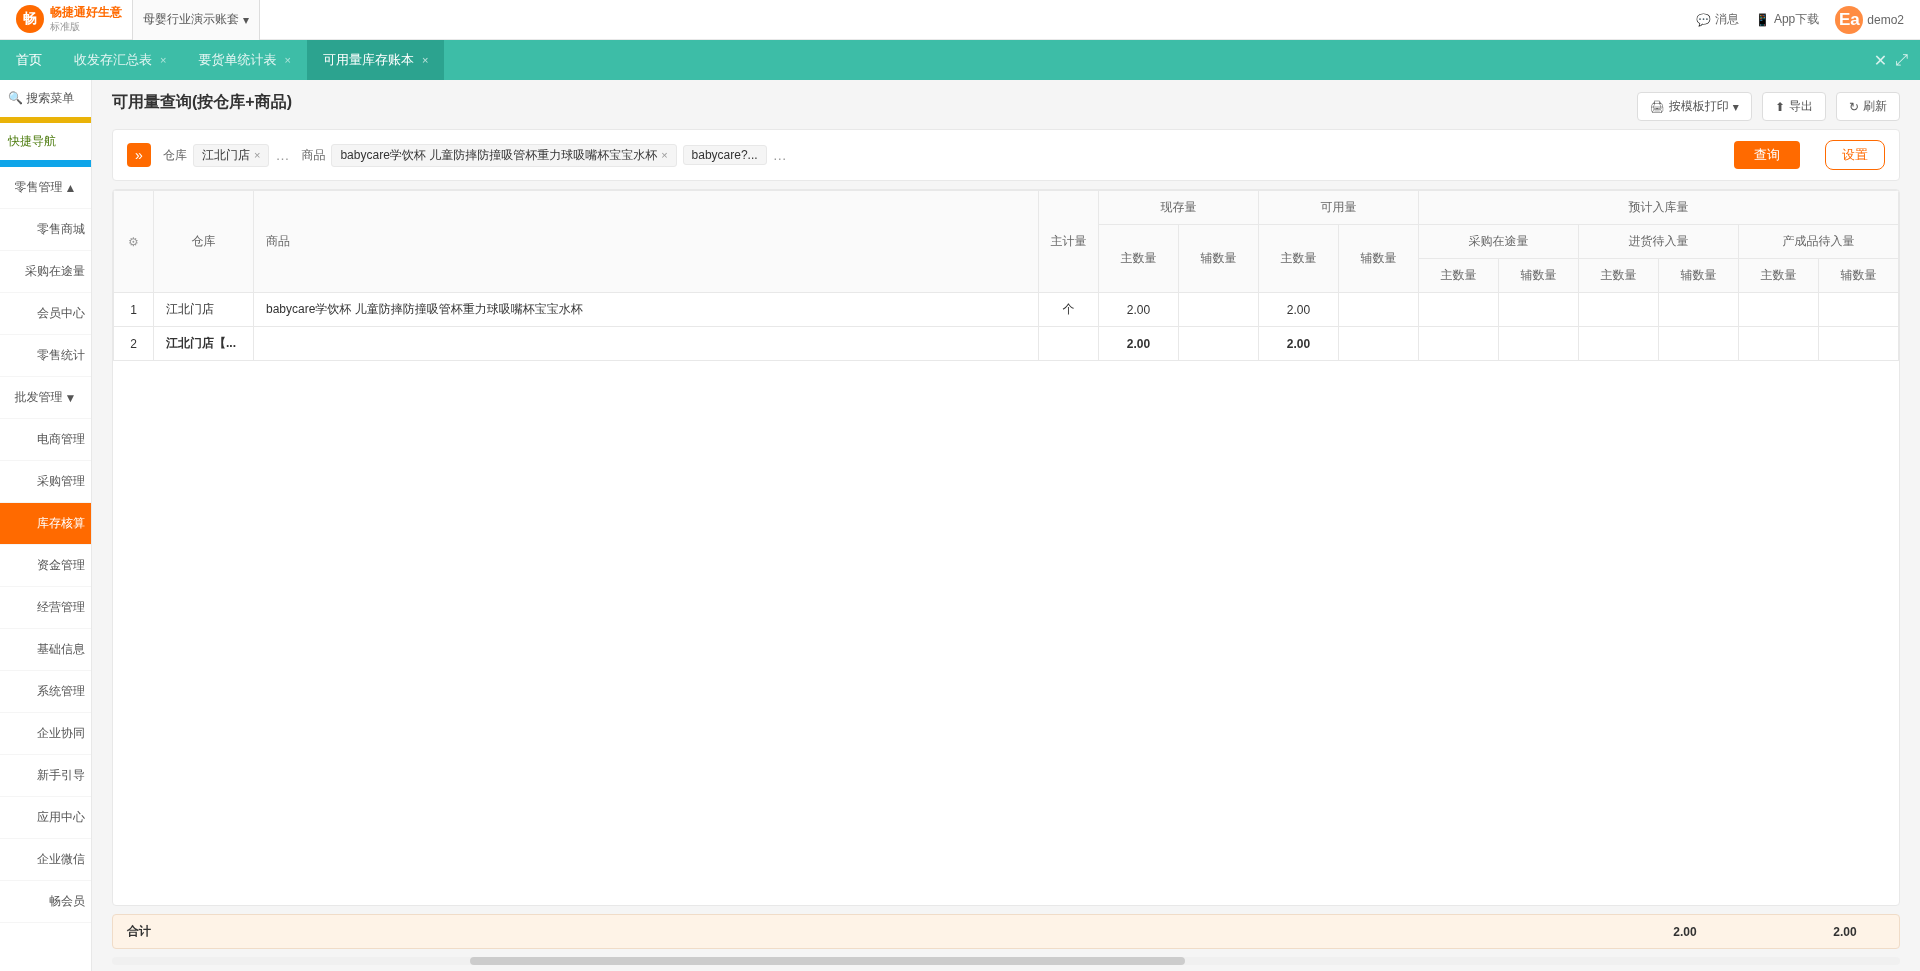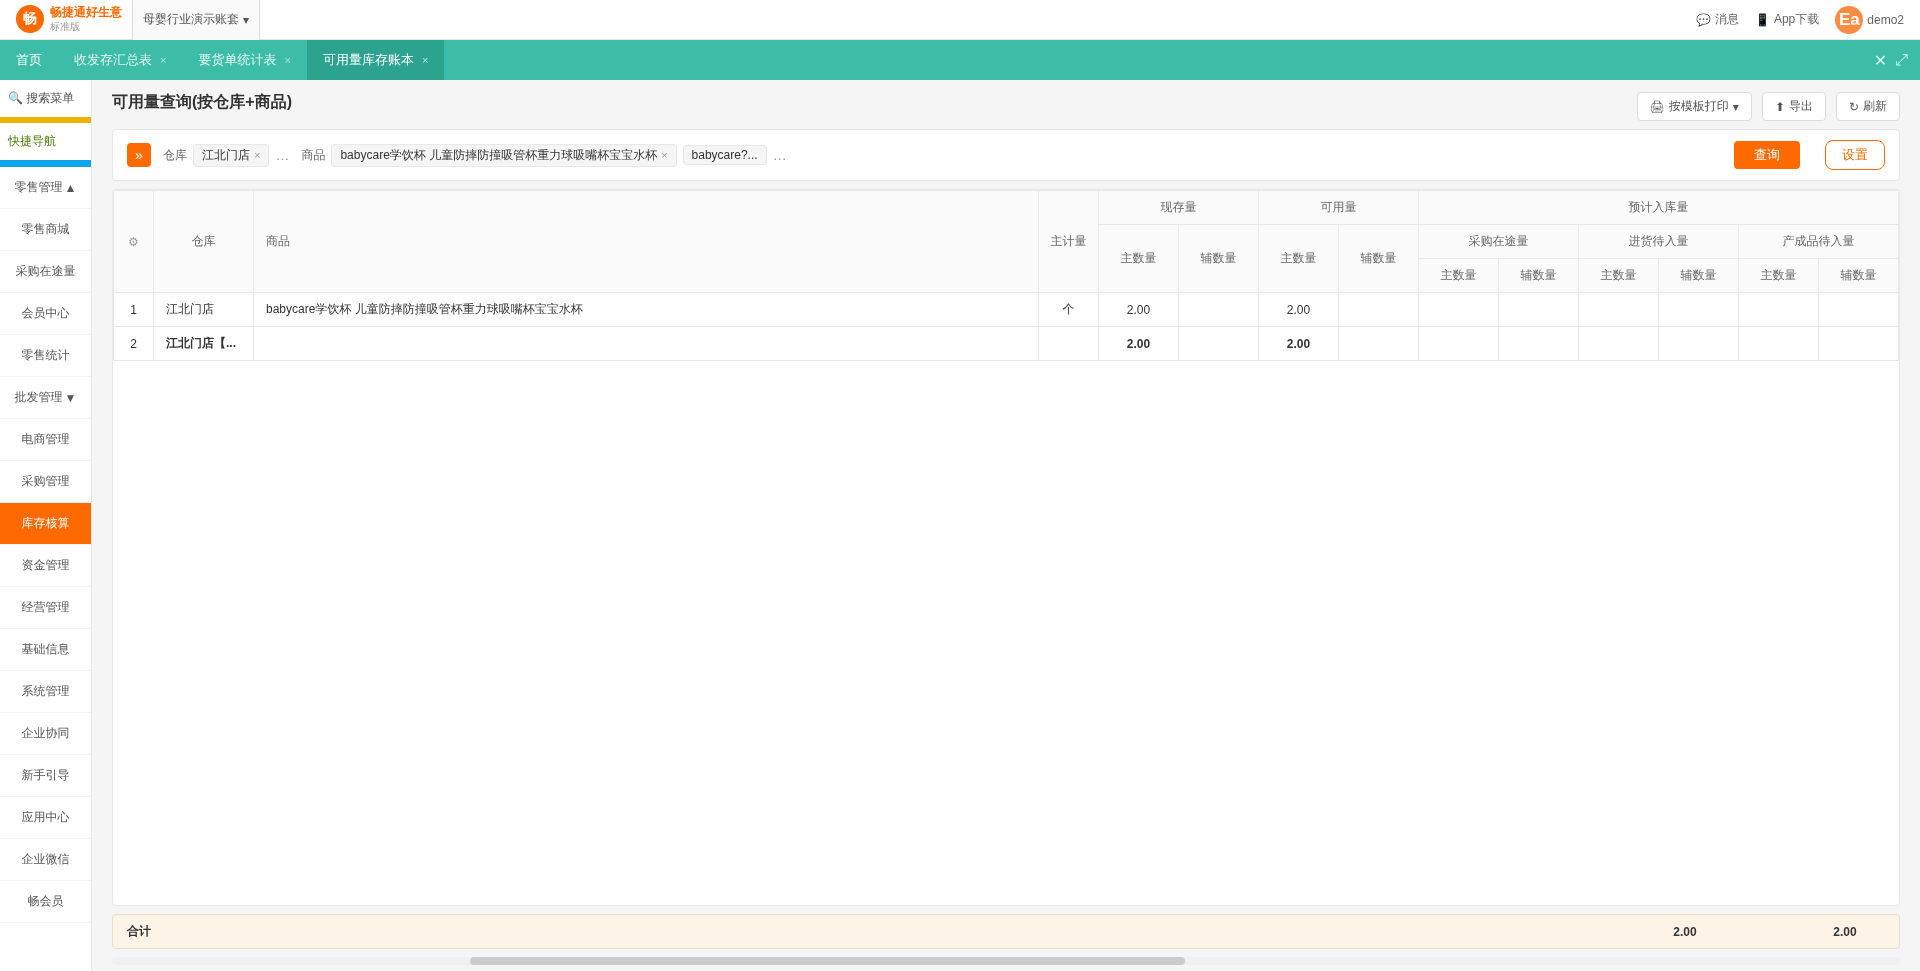--- a/index.html
+++ b/index.html
@@ -69,21 +69,21 @@
       width: 92px;
       background: #fff;
       border-right: 1px solid #e8e8e8;
       display: flex;
       flex-direction: column;
       flex-shrink: 0;
       overflow-y: auto;
     }
     .sidebar-item {
       padding: 12px 6px;
-      text-align: center;
+      text-align: right;
       font-size: 12px;
       color: #555;
       cursor: pointer;
       border-bottom: 1px solid #f5f5f5;
     }
     .sidebar-item.active { background: #ff6a00; color: #fff; }
     .sidebar-item.has-arrow { display: flex; align-items: center; justify-content: center; gap: 2px; }
     .sidebar-search { padding: 10px 8px; font-size: 12px; color: #555; cursor: pointer; border-bottom: 6px solid #eab308; }
     .sidebar-nav { padding: 10px 8px; font-size: 12px; color: #4d7c0f; cursor: pointer; border-bottom: 7px solid #0ea5e9; }
 

